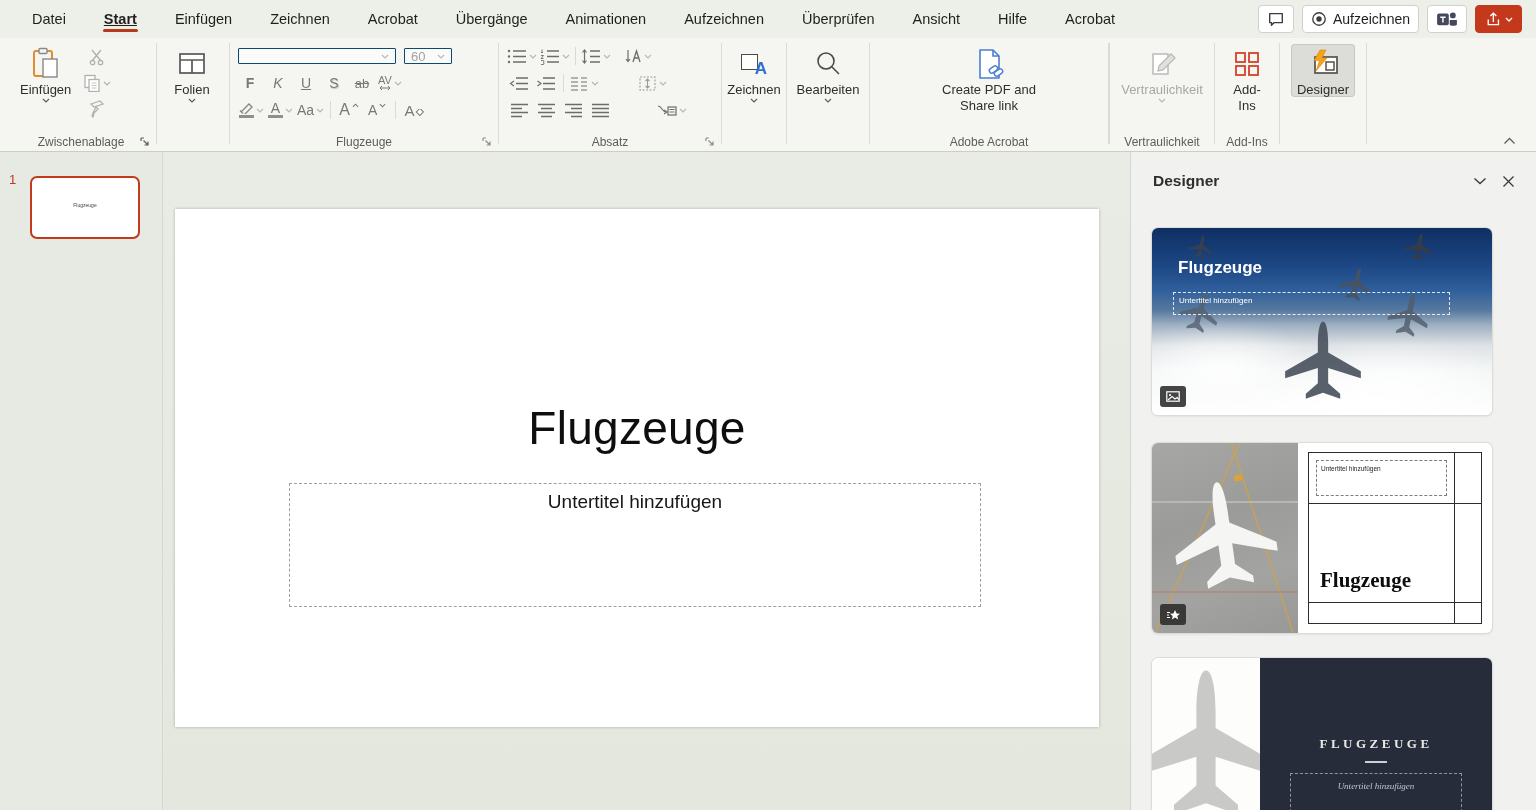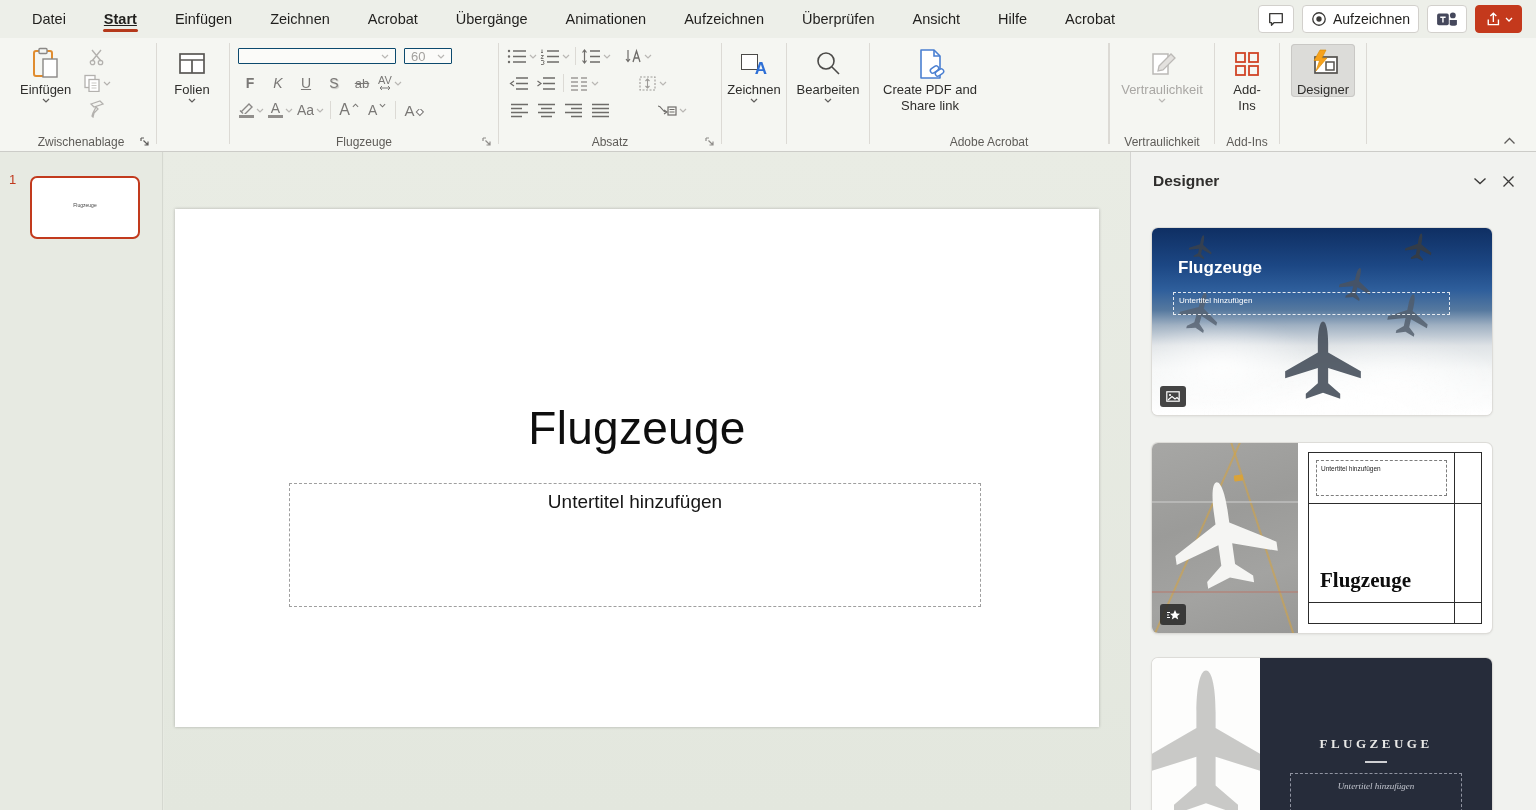--- a/index.html
+++ b/index.html
@@ -503,21 +503,21 @@
             </svg>
         </span>
         <span>Bearbeiten</span>
         <svg width="8" height="5" viewBox="0 0 8 5">
             <path d="M1 1 L4 4 L7 1" fill="none" stroke="#5f5d5b" stroke-width="1.2"></path>
           </svg>
       </div>
     </div>
     <div class="vsep"></div>
 
-    <div class="rgroup" style="width:238px; justify-content:space-between; ">
+    <div class="rgroup" style="width:238px; justify-content:center; ">
       <div class="bigbtn" style="width:104px">
         <span class="bb-icon">
           <svg width="30" height="32" viewBox="0 0 30 32">
               <path d="M6 2 h13 l6 6 v22 h-19 z" fill="#fff" stroke="#4a7fd1" stroke-width="1.6" stroke-linejoin="round"></path>
               <path d="M19 2 v6 h6" fill="none" stroke="#4a7fd1" stroke-width="1.6"></path>
               <rect x="15" y="19" width="9" height="5" rx="2.5" transform="rotate(-35 19.5 21.5)" fill="#fff" stroke="#4a7fd1" stroke-width="1.5"></rect>
               <rect x="20" y="22" width="9" height="5" rx="2.5" transform="rotate(-35 24.5 24.5)" fill="#fff" stroke="#4a7fd1" stroke-width="1.5"></rect>
             </svg>
         </span>
         <span class="bb-label2" style="white-space:normal; width:100px">Create PDF and Share link</span>

